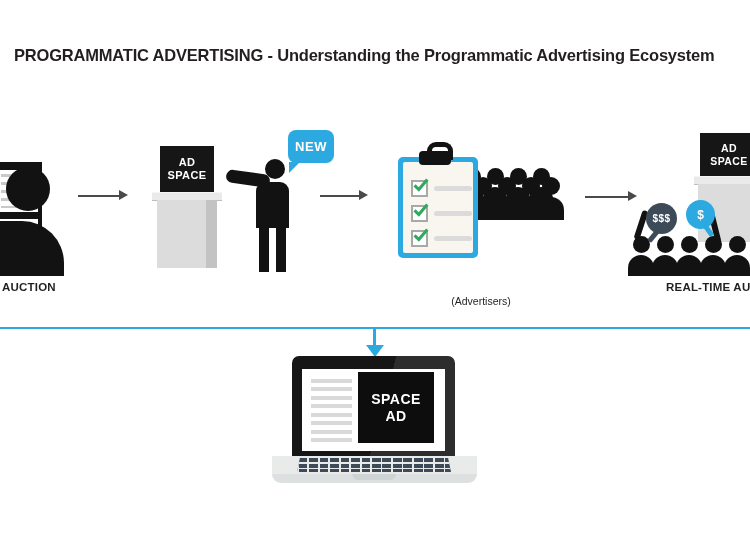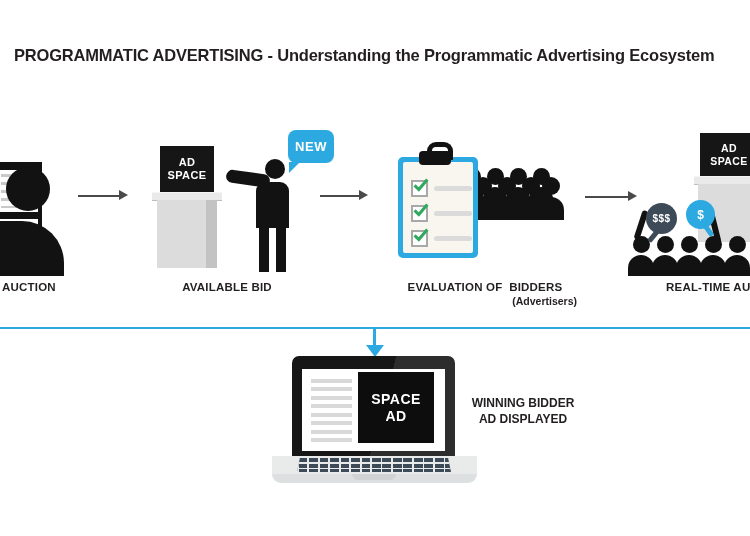--- a/index.html
+++ b/index.html
@@ -154,21 +154,20 @@
     <div class="pm-head"></div>
     <div class="pm-torso"></div>
     <div class="pm-leg l"></div>
     <div class="pm-leg r"></div>
   </div>
   <div class="new-bubble">
     <span>NEW</span>
   </div>
   <div class="new-tail"></div>
 
-  <div class="step-label" style="left:152px; top:281px; width:150px; text-align:center;">AVAILABLE BID</div>
 
   <div class="h-arrow" style="left:320px; top:195px; width:40px;"></div>
 
   <div>
 
     <div class="person" style="left:460px; top:168px;">
       <div class="p-head" style="width:17px;height:17px;"></div>
         <div class="p-body" style="width:24px;height:22px;"></div>
       </div>
     <div class="person" style="left:483px; top:168px;">
@@ -226,22 +225,21 @@
         <div class="checkbox">
           <svg width="17" height="17" viewBox="0 0 20 20">
               <path d="M3 11 L8 16 L18 4" stroke="#2FA95F" stroke-width="3.6" fill="none"></path>
             </svg>
         </div>
         <div class="line-bar"></div>
       </div>
     </div>
   </div>
 
-  <div class="step-label pre" style="left:385px; top:281px; width:200px; text-align:center;">EVALUATION OF  BIDDERS</div>
-  <div class="step-sublabel" style="left:385px; top:295px; width:192px; text-align:right;font-weight:bold;">(Advertisers)</div>
+  <div class="step-sublabel" style="left:385px; top:295px; width:192px; text-align:center;">(Advertisers)</div>
 
   <div class="h-arrow" style="left:585px; top:196px; width:44px;"></div>
 
   <div class="sign sign4">
     <span>AD</span>
     <span>SPACE</span>
   </div>
   <div class="pedestal-top ped4-top"></div>
   <div class="pedestal-body ped4-body"></div>
 
@@ -292,18 +290,14 @@
     <div class="winner-box">
       <span>SPACE</span>
       <span>AD</span>
     </div>
     <div class="laptop-base"></div>
     <div class="keyboard"></div>
     <div class="laptop-bottom"></div>
     <div class="trackpad-notch"></div>
   </div>
 
-  <div class="caption">
-    <span>WINNING BIDDER</span>
-    <span>AD DISPLAYED</span>
-  </div>
 
 </div>
 
 </body></html>

